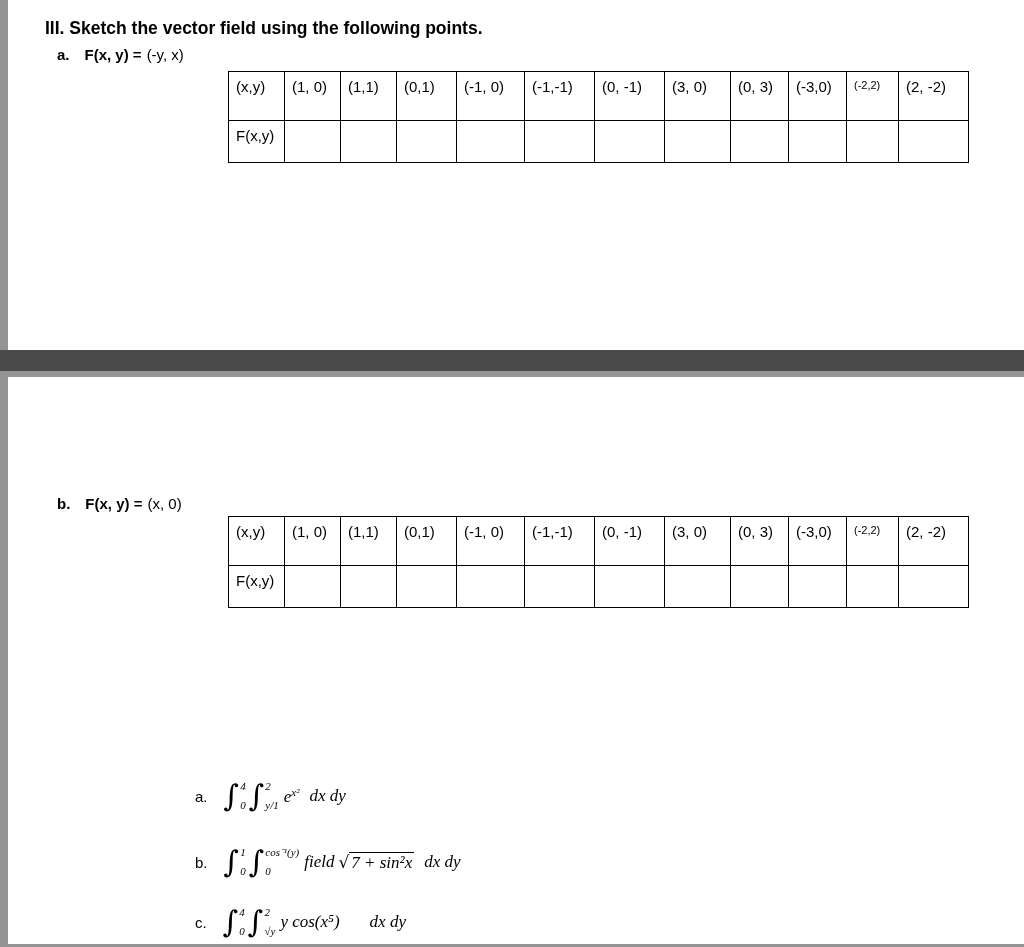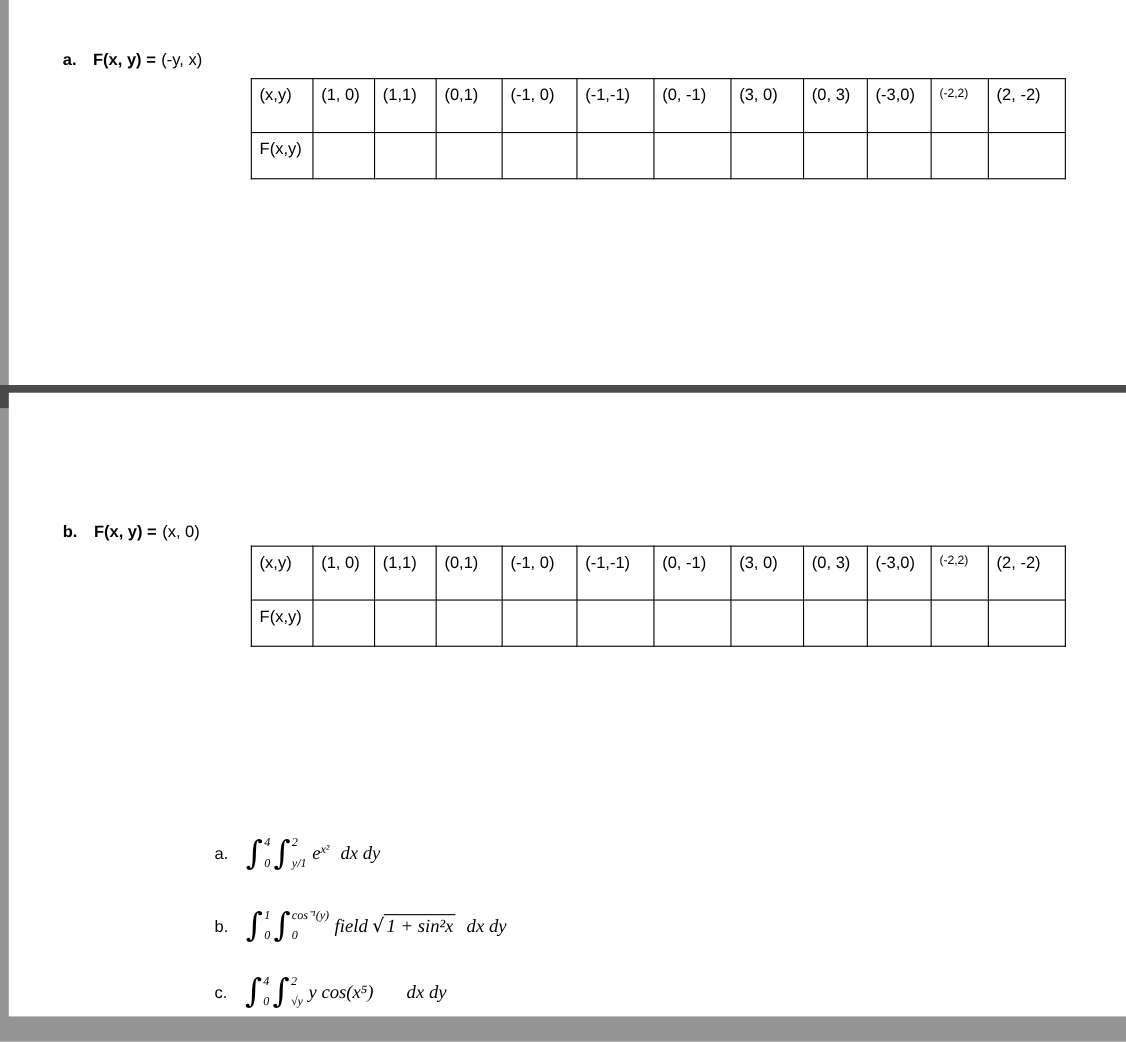--- a/index.html
+++ b/index.html
@@ -12,21 +12,21 @@
     overflow: hidden;
   }
   .page {
     position: absolute;
     left: 8px;
     width: 1016px;
     background: #ffffff;
   }
   #page1 { top: 0; height: 350px; }
   #page-band { position: absolute; left: 0; top: 350px; width: 1024px; height: 21px; background: #4a4a4a; }
-  #page2 { top: 357px; height: 567px; }
+  #page2 { top: 377px; height: 567px; }
 
   .abs { position: absolute; }
 
   .sec-title {
     font-size: 17.5px;
     font-weight: bold;
     color: #000;
     white-space: nowrap;
   }
   .item-line { white-space: nowrap; font-size: 15px; color: #000000; }
@@ -97,20 +97,21 @@
   .tail-wide { margin-left: 30px; }
   .body-part { margin-left: 2px; }
 </style>
 </head>
 <body>
 
 <div id="canvas">
 
   <div id="page1" class="page">
 
+    <div class="abs sec-title" style="left:37px; top:18px;">III. Sketch the vector field using the following points.</div>
 
     <div class="abs item-line" style="left:49px; top:46px;">
       <span class="item-label">a.</span><span class="func-lhs">F(x, y) =</span><span class="func-rhs">(-y, x)</span>
     </div>
 
     <table class="vtable abs" style="left:220px; top:71px;">
       <colgroup>
         <col style="width:56px">
           <col style="width:56px">
           <col style="width:56px">
@@ -247,21 +248,21 @@
           </span>
         </span>
         <span class="intgrp">
           <span class="intsign">∫</span>
           <span class="lims">
             <span class="lim up">cos⁻¹(y)</span>
             <span class="lim lo">0</span>
           </span>
         </span>
         <span class="body-part">field</span>
-        <span class="sqrt"><span class="rsign">√</span><span class="rad">1 + sin²x</span></span>
+        <span class="sqrt"><span class="rsign">√</span><span class="rad">7 + sin²x</span></span>
         <span class="tail">dx dy</span>
       </span>
     </div>
 
     <div class="abs int-row" style="left:187px; top:528px;">
       <span class="int-label">c.</span>
       <span class="math">
         <span class="intgrp">
           <span class="intsign">∫</span>
           <span class="lims">

